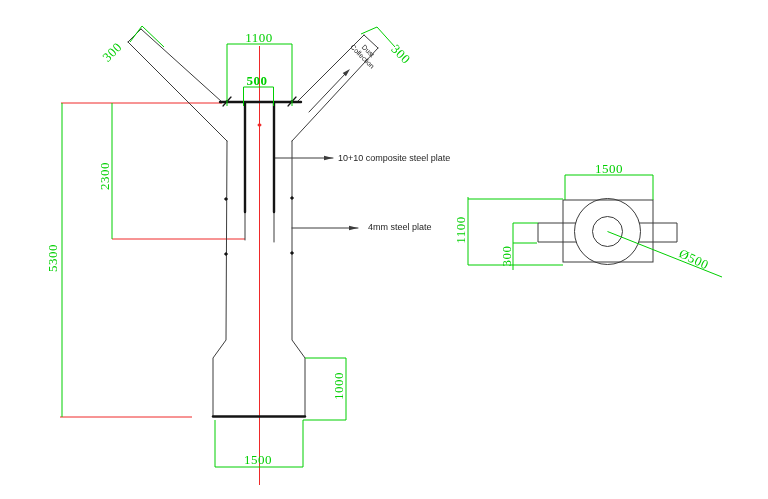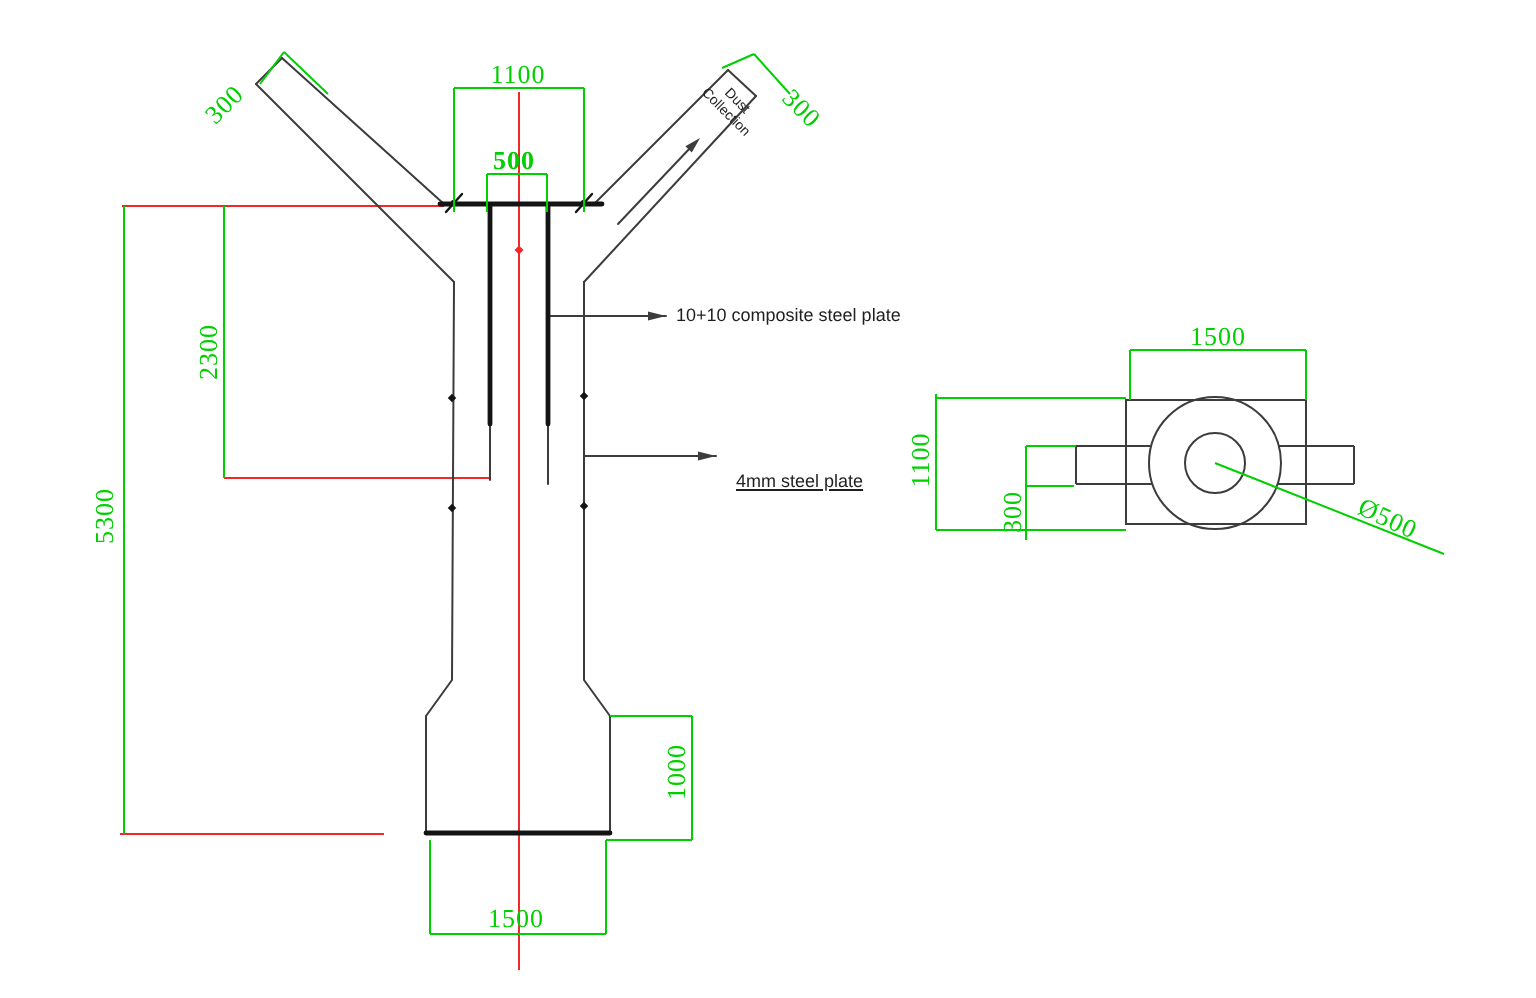--- a/index.html
+++ b/index.html
@@ -174,20 +174,20 @@
   <div class="txt dim ctr-r90" style="left:52px;top:258px;">5300</div>
   <div class="txt dim ctr-r90" style="left:338px;top:386px;">1000</div>
   <div class="txt dim ctr" style="left:258px;top:459px;">1500</div>
 
   <div class="txt dim ctr" style="left:609px;top:168px;">1500</div>
   <div class="txt dim ctr-r90" style="left:460px;top:230px;">1100</div>
   <div class="txt dim ctr-r90" style="left:506px;top:256px;">300</div>
   <div class="txt dim ctr-p25" style="left:694px;top:259px;">Ø500</div>
 
   <div class="txt lbl vctr" style="left:338px;top:158px;">10+10 composite steel plate</div>
-  <div class="txt lbl vctr" style="left:368px;top:241px;text-decoration:underline;">4mm steel plate</div>
+  <div class="txt lbl vctr" style="left:368px;top:227px;">4mm steel plate</div>
 
   <div class="txt dust ctr-p45" style="left:365px;top:54px;">
     <div>Dust</div>
     <div>Collection</div>
   </div>
 
 </div>
 
 </body></html>

